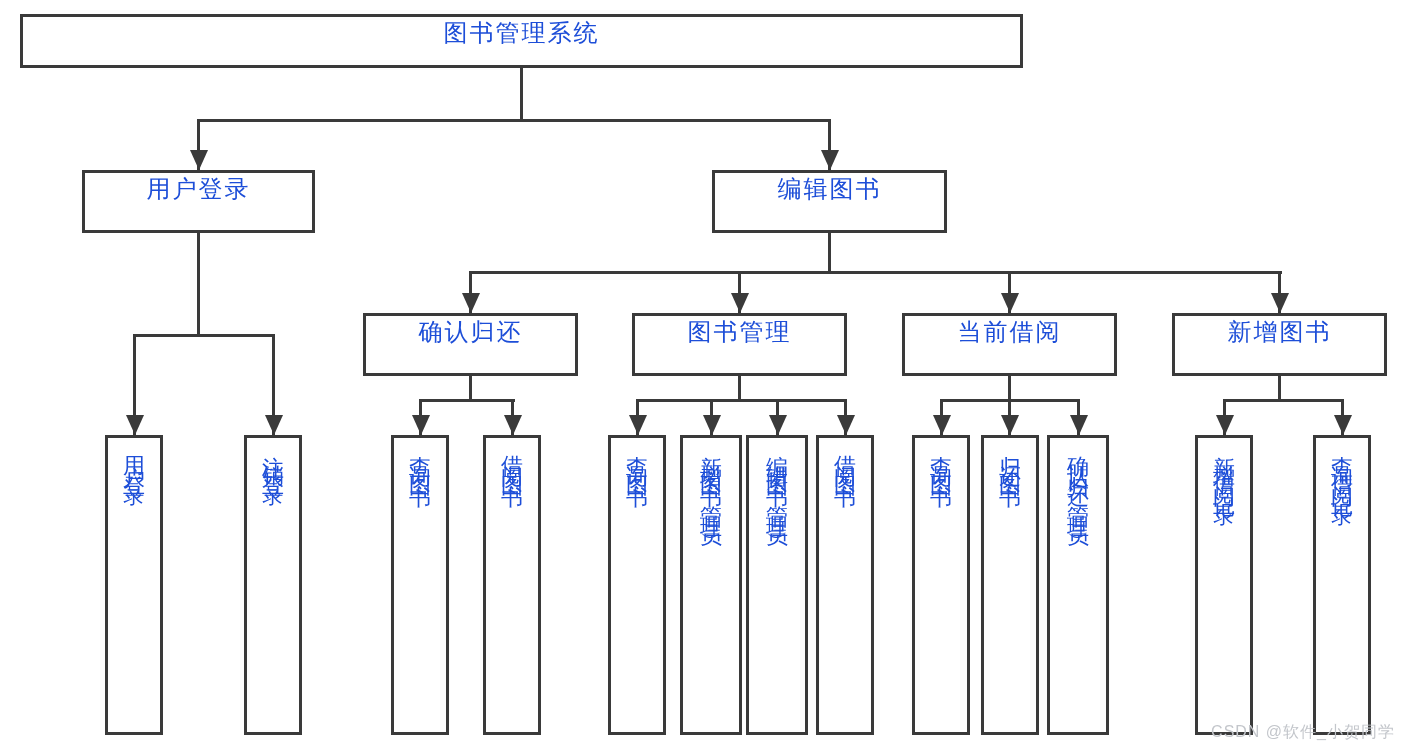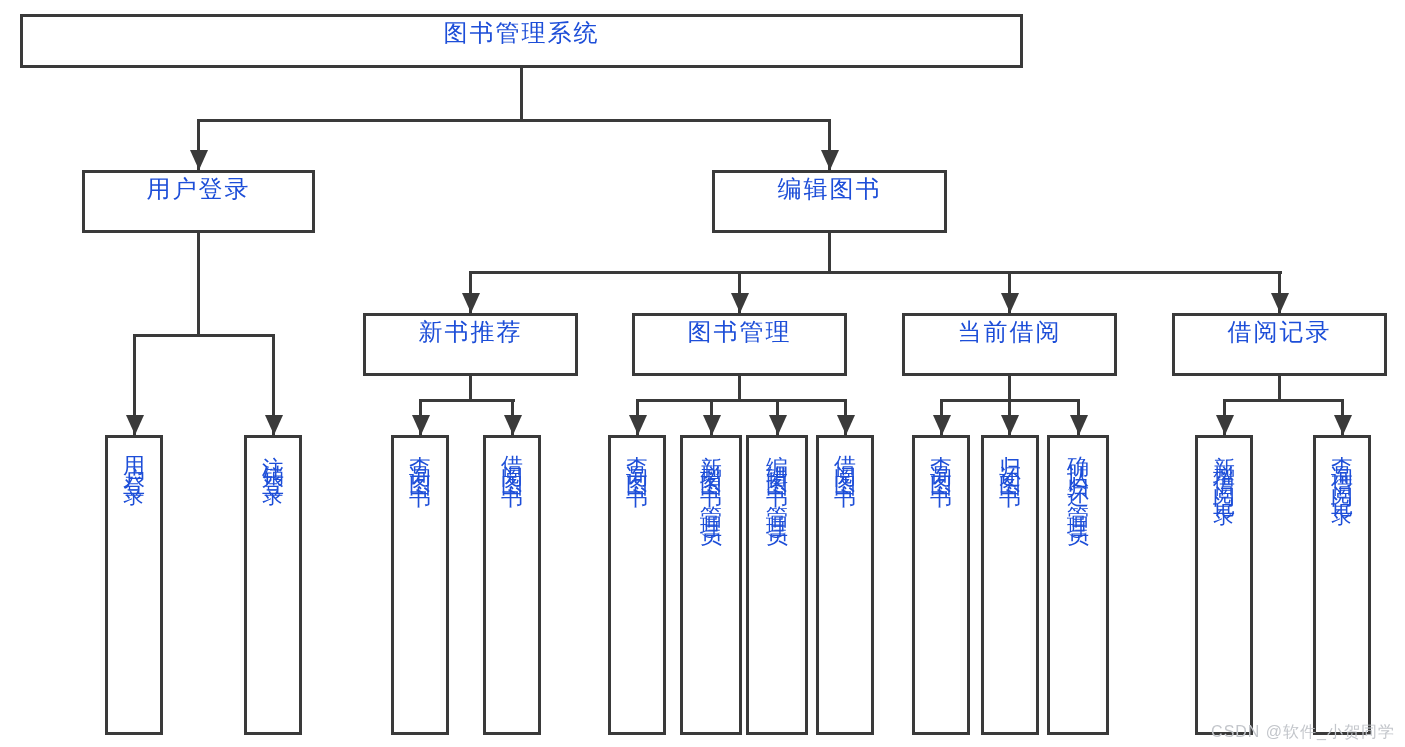--- a/index.html
+++ b/index.html
@@ -65,30 +65,30 @@
   <div class="stem" style="left:272px;top:334px;height:101px"></div>
 
   <div class="vl" style="left:828px;top:233px;height:41px"></div>
   <div class="hl" style="left:469px;top:271px;width:813px"></div>
   <div class="stem" style="left:469px;top:271px;height:42px"></div>
   <div class="stem" style="left:738px;top:271px;height:42px"></div>
   <div class="stem" style="left:1008px;top:271px;height:42px"></div>
   <div class="stem" style="left:1278px;top:271px;height:42px"></div>
 
   <div class="box h" style="left:363px;top:313px;width:215px;height:63px">
-    <span>新书推荐</span>
+    <span>确认归还</span>
   </div>
   <div class="box h" style="left:632px;top:313px;width:215px;height:63px">
     <span>图书管理</span>
   </div>
   <div class="box h" style="left:902px;top:313px;width:215px;height:63px">
     <span>当前借阅</span>
   </div>
   <div class="box h" style="left:1172px;top:313px;width:215px;height:63px">
-    <span>借阅记录</span>
+    <span>新增图书</span>
   </div>
 
   <div class="vl" style="left:469px;top:376px;height:26px"></div>
   <div class="hl" style="left:419px;top:399px;width:96px"></div>
   <div class="stem" style="left:419px;top:399px;height:36px"></div>
   <div class="stem" style="left:511px;top:399px;height:36px"></div>
 
   <div class="vl" style="left:738px;top:376px;height:26px"></div>
   <div class="hl" style="left:636px;top:399px;width:211px"></div>
   <div class="stem" style="left:636px;top:399px;height:36px"></div>

